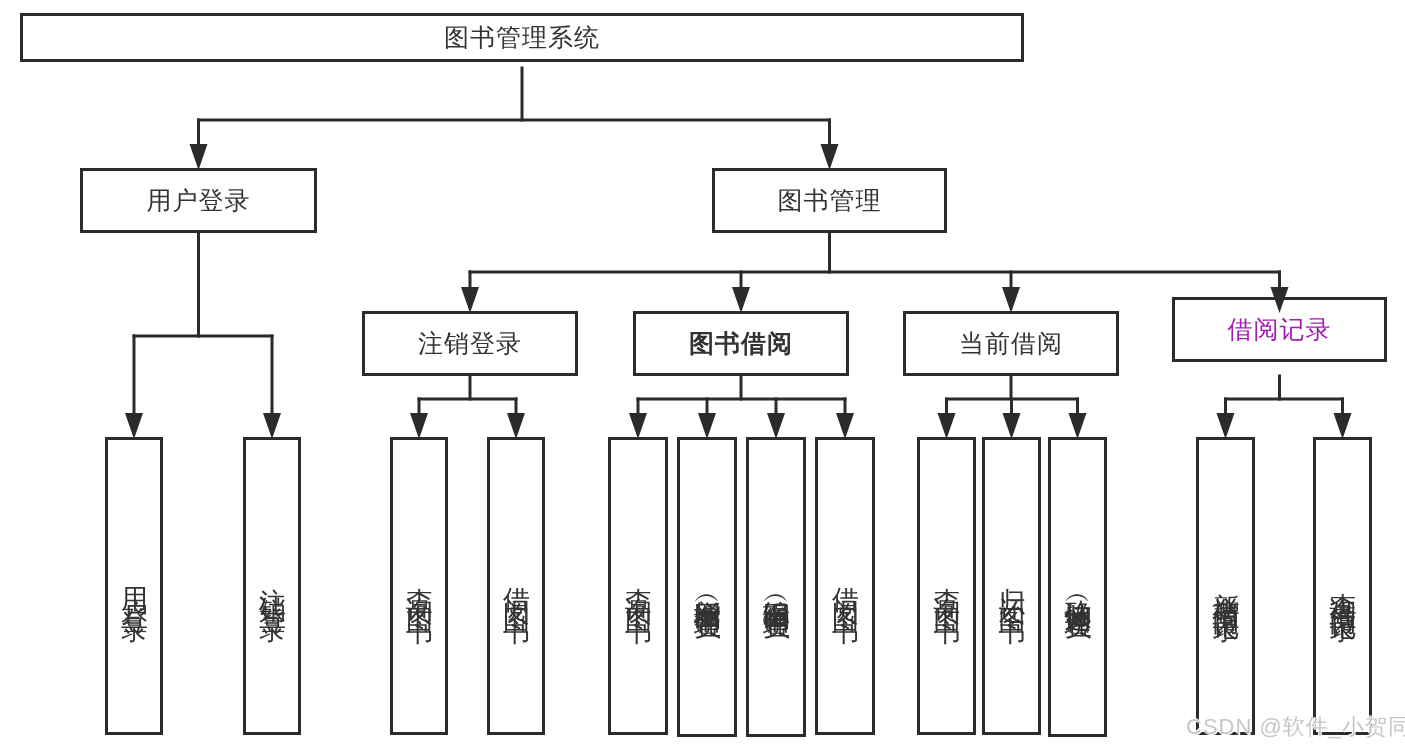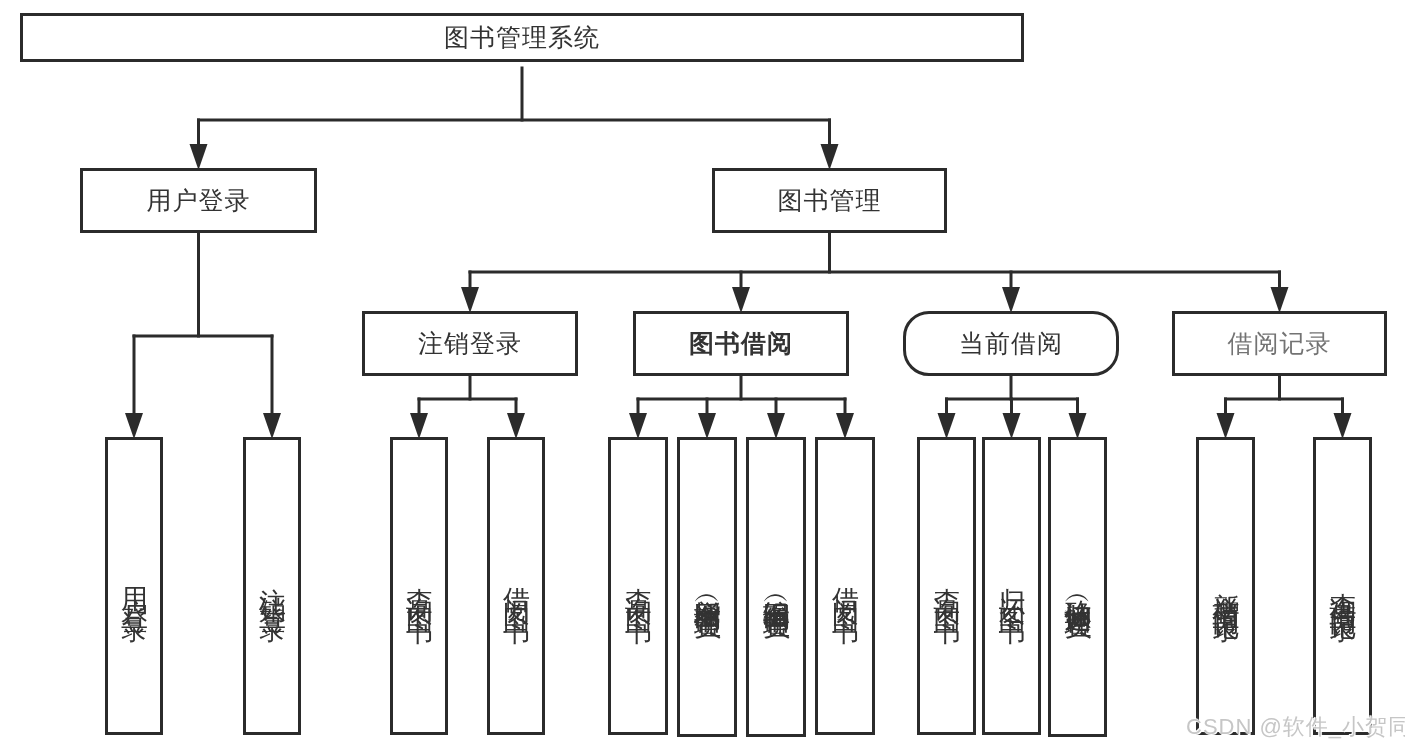--- a/index.html
+++ b/index.html
@@ -102,24 +102,24 @@
       </div>
       <div class="node v" style="left: 243px; top: 437px; width: 58px; height: 298px; border-color: rgb(43, 43, 43); color: rgb(51, 51, 51);">
         <span class="lbl" style="letter-spacing: 10px;">注销登录</span>
       </div>
       <div class="node h" style="left: 362px; top: 311px; width: 216px; height: 65px; border-color: rgb(43, 43, 43); color: rgb(51, 51, 51);">
         <span class="lbl">注销登录</span>
       </div>
       <div class="node h" style="left: 633px; top: 311px; width: 216px; height: 65px; border-color: rgb(43, 43, 43); color: rgb(51, 51, 51); font-weight: bold;">
         <span class="lbl">图书借阅</span>
       </div>
-      <div class="node h" style="left: 903px; top: 311px; width: 216px; height: 65px; border-color: rgb(43, 43, 43); color: rgb(51, 51, 51); border-radius: 26px;">
+      <div class="node h" style="left: 903px; top: 311px; width: 216px; height: 65px; border-color: rgb(43, 43, 43); color: rgb(51, 51, 51);">
         <span class="lbl">当前借阅</span>
       </div>
-      <div class="node h" style="left: 1172px; top: 311px; width: 215px; height: 65px; border-color: rgb(43, 43, 43); color: #737373; justify-content: center;">
+      <div class="node h" style="left: 1172px; top: 297px; width: 215px; height: 65px; border-color: rgb(43, 43, 43); color: #a21caf; justify-content: center;">
         <span class="lbl">借阅记录</span>
       </div>
       <div class="node v" style="left: 390px; top: 437px; width: 58px; height: 298px; border-color: rgb(43, 43, 43); color: rgb(51, 51, 51);">
         <span class="lbl" style="letter-spacing: 10px;">查询图书</span>
       </div>
       <div class="node v" style="left: 487px; top: 437px; width: 58px; height: 298px; border-color: rgb(43, 43, 43); color: rgb(51, 51, 51);">
         <span class="lbl" style="letter-spacing: 10px;">借阅图书</span>
       </div>
       <div class="node v" style="left: 608px; top: 437px; width: 60px; height: 298px; border-color: rgb(43, 43, 43); color: rgb(51, 51, 51);">
         <span class="lbl" style="letter-spacing: 10px;">查询图书</span>

